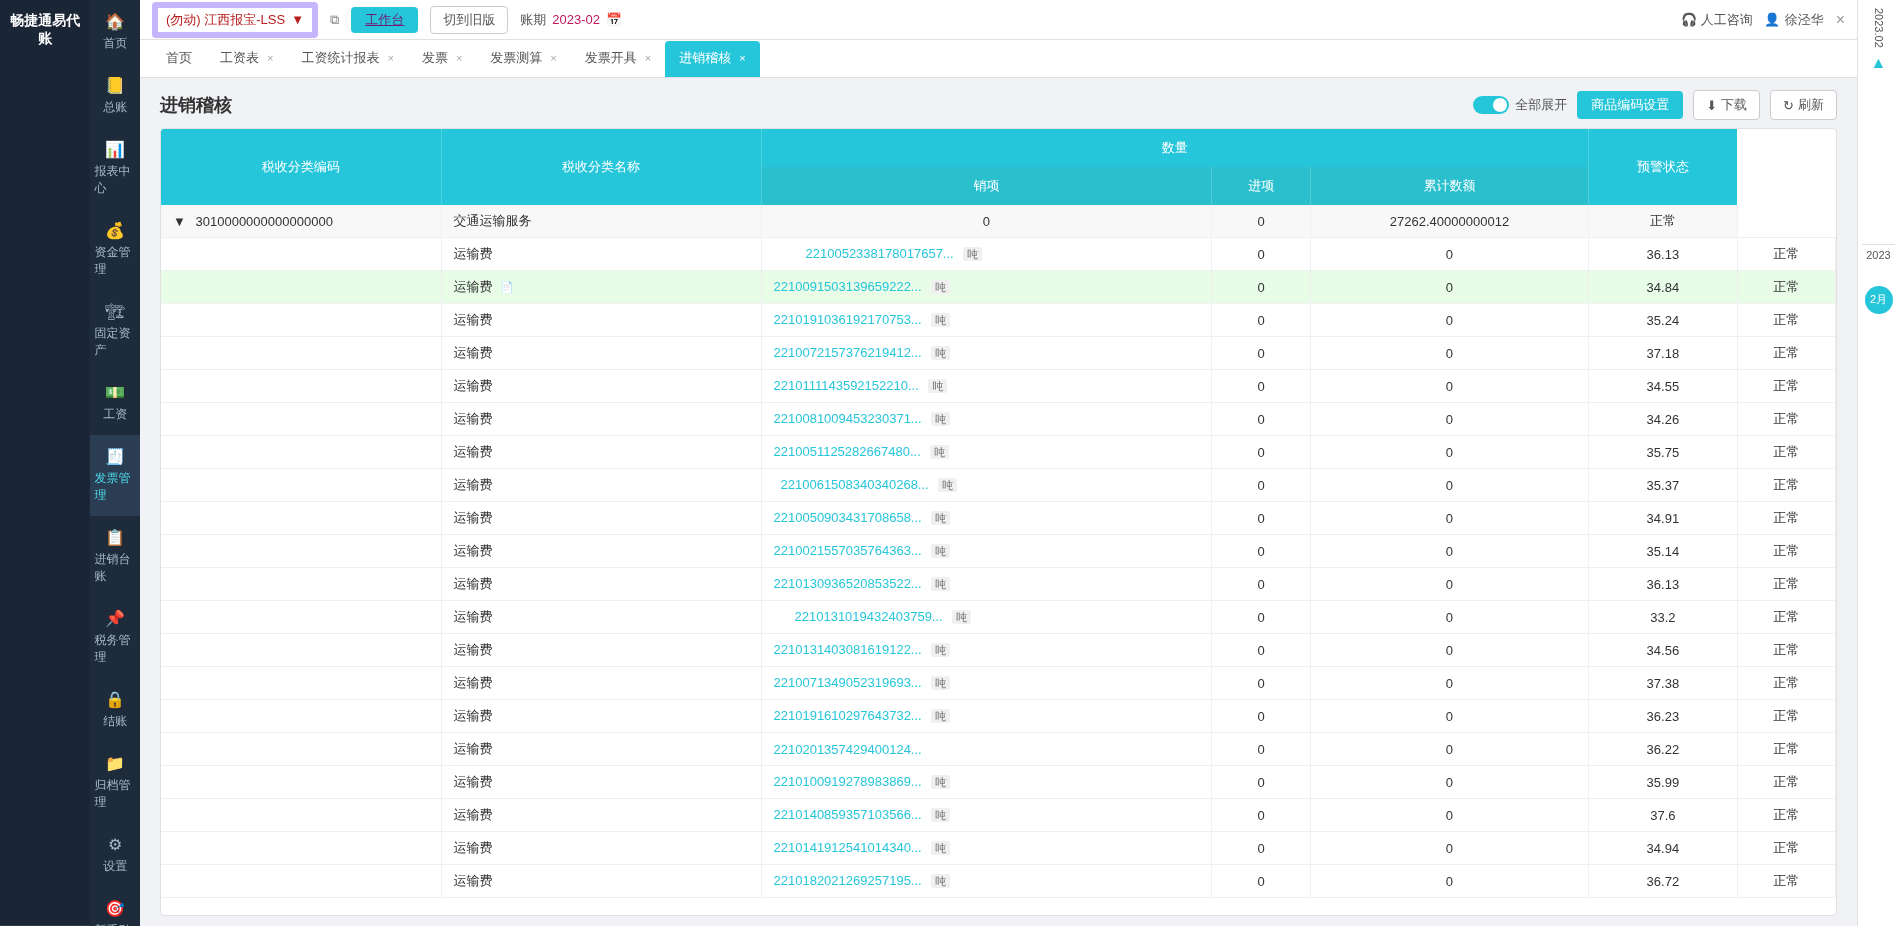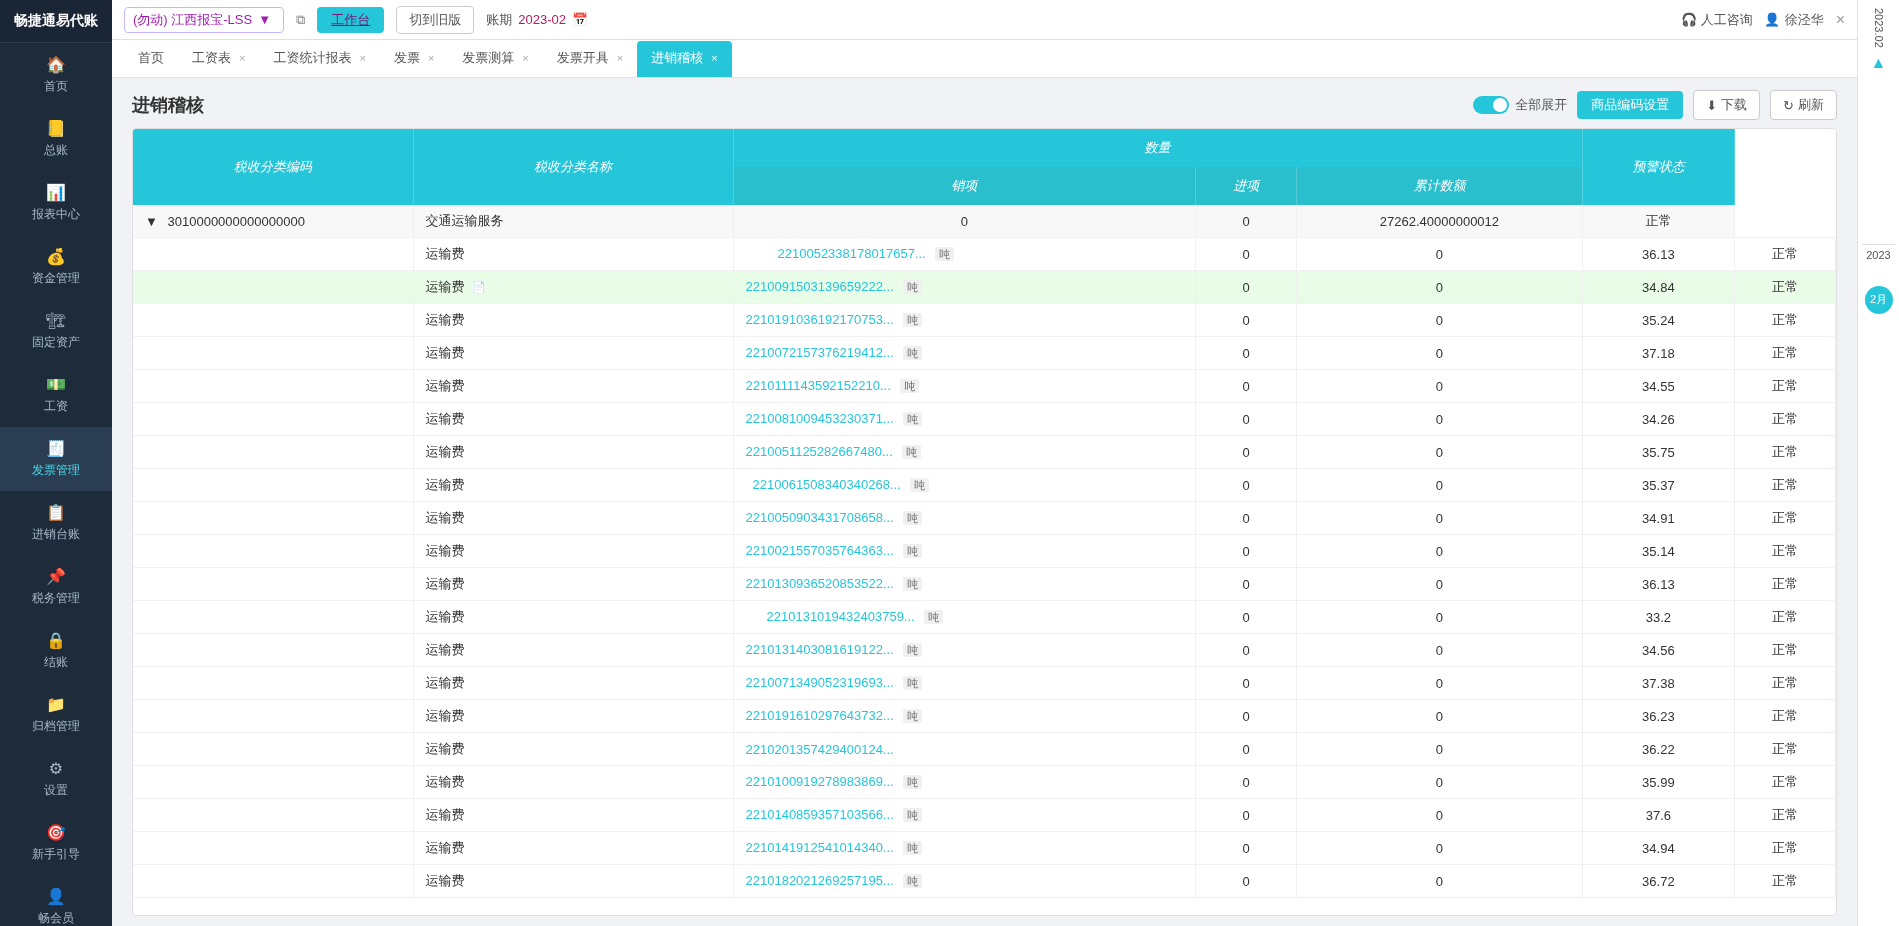--- a/index.html
+++ b/index.html
@@ -1,24 +1,24 @@
 <!DOCTYPE html>
 <html><head>
   <meta charset="utf-8">
   <style>
     * { box-sizing: border-box; margin: 0; padding: 0; }
     body { font-family: 'Microsoft YaHei', Arial, sans-serif; font-size: 13px; background: #f0f2f5; display: flex; height: 926px; overflow: hidden; }
 
     
     .sidebar {
-      width: 112px;
+      width: 140px;
       background: #1d2b3a;
       color: #a8b8c8;
       display: flex;
-      flex-direction: column;
+      flex-direction: row;
       flex-shrink: 0;
       height: 100%;
     }
     .sidebar-logo {
       padding: 12px 8px;
       color: #fff;
       font-size: 14px;
       font-weight: bold;
       border-bottom: 1px solid #2d3d4e;
       text-align: center;
@@ -55,22 +55,22 @@
       align-items: center;
       height: 40px;
       gap: 12px;
       flex-shrink: 0;
     }
     .topbar-company {
       display: flex;
       align-items: center;
       gap: 6px;
       font-size: 13px;
-      color: #a21caf;
-      border: 1px solid #c4b5fd;
+      color: #b91c1c;
+      border: 6px solid #c4b5fd;
       padding: 3px 8px;
       border-radius: 4px;
       cursor: pointer;
       min-width: 160px;
     }
     .topbar-btn {
       background: #26c6da;
       color: #701a75;
       border: none;
       padding: 4px 14px;
@@ -233,21 +233,20 @@
     thead tr {
       background: #26c6da;
       color: #fff;
     }
     thead tr th {
       padding: 10px 12px;
       text-align: center;
       font-weight: normal;
       border-right: 1px solid rgba(255,255,255,0.2);
       white-space: nowrap;
-      font-style: italic;
     }
     thead tr.sub-header {
       background: #2abfcd;
     }
     tbody tr {
       border-bottom: 1px solid #f0f0f0;
     }
     tbody tr.highlighted { background: #e8fce8; }
     tbody tr.parent-row { background: #f8f8f8; }
     tbody td {

